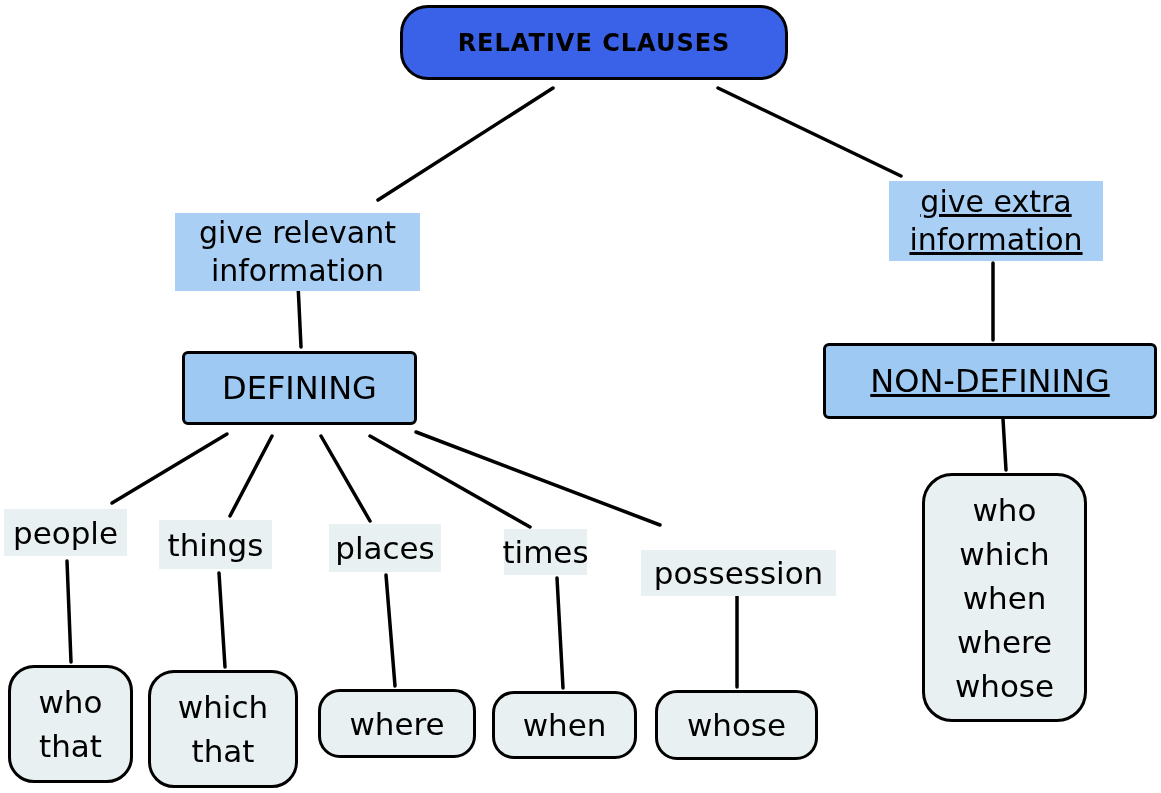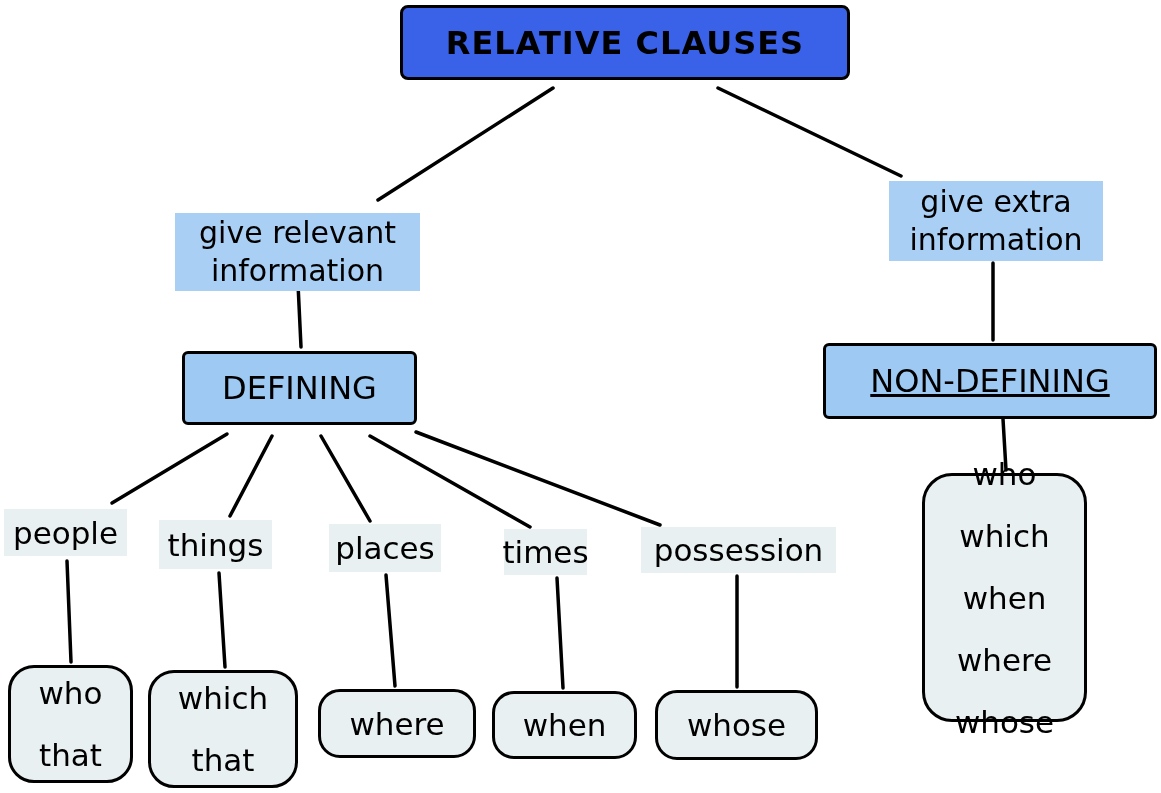--- a/index.html
+++ b/index.html
@@ -29,60 +29,59 @@
   }
   .node {
     position: absolute;
     display: flex;
     align-items: center;
     justify-content: center;
     text-align: center;
     box-sizing: border-box;
   }
   .root-node {
-    left: 400px; top: 5px; width: 450px; height: 75px;
+    left: 400px; top: 5px; width: 388px; height: 75px;
     background: var(--root_fill, #3A62E9);
     border: 3px solid var(--border, #000);
-    border-radius: 8px;
-    font-size: 32px;
+    border-radius: 28px;
+    font-size: 24px;
     font-weight: bold;
     letter-spacing: 1px;
   }
   .highlight-label {
     background: var(--highlight_fill, #A9CFF4);
     font-size: 30px;
     line-height: 38px;
   }
   .desc-defining  { left: 175px; top: 213px; width: 245px; height: 78px; }
-  .desc-nondefining { left: 889px; top: 181px; width: 214px; height: 80px; }
+  .desc-nondefining { left: 889px; top: 181px; width: 214px; height: 80px; text-decoration: underline; }
   .branch-node {
     background: var(--branch_fill, #9DC9F3);
     border: 3px solid var(--border, #000);
     border-radius: 6px;
     font-size: 32px;
   }
   .node-defining    { left: 182px; top: 351px; width: 235px; height: 74px; }
   .node-nondefining { left: 823px; top: 343px; width: 334px; height: 76px; text-decoration: underline; }
   .cat-label {
     background: var(--leaf_fill, #E9F0F2);
     font-size: 31px;
   }
   .cat-people     { left: 4px;   top: 509px; width: 123px; height: 47px; }
   .cat-things     { left: 159px; top: 520px; width: 113px; height: 49px; }
   .cat-places     { left: 329px; top: 524px; width: 112px; height: 48px; }
   .cat-times      { left: 504px; top: 529px; width: 83px; height: 46px; }
-  .cat-possession { left: 641px; top: 527px; width: 195px; height: 46px; align-items: center; }
+  .cat-possession { left: 641px; top: 550px; width: 195px; height: 46px; align-items: center; }
   .leaf-box {
     background: var(--leaf_fill, #E9F0F2);
     border: 3px solid var(--border, #000);
     border-radius: 26px;
     font-size: 31px;
     line-height: 44px;
     flex-direction: column;
-    gap: 18px;
   }
   .leaf-who-that    { left: 8px;   top: 665px; width: 125px; height: 118px; }
   .leaf-which-that  { left: 148px; top: 670px; width: 150px; height: 118px; }
   .leaf-where       { left: 318px; top: 689px; width: 158px; height: 69px;  border-radius: 22px; }
   .leaf-when        { left: 492px; top: 691px; width: 145px; height: 68px;  border-radius: 22px; }
   .leaf-whose       { left: 655px; top: 690px; width: 163px; height: 70px;  border-radius: 22px; }
   .leaf-nondefining { left: 922px; top: 473px; width: 165px; height: 249px; border-radius: 30px; }
 </style>
 </head>
 <body>

